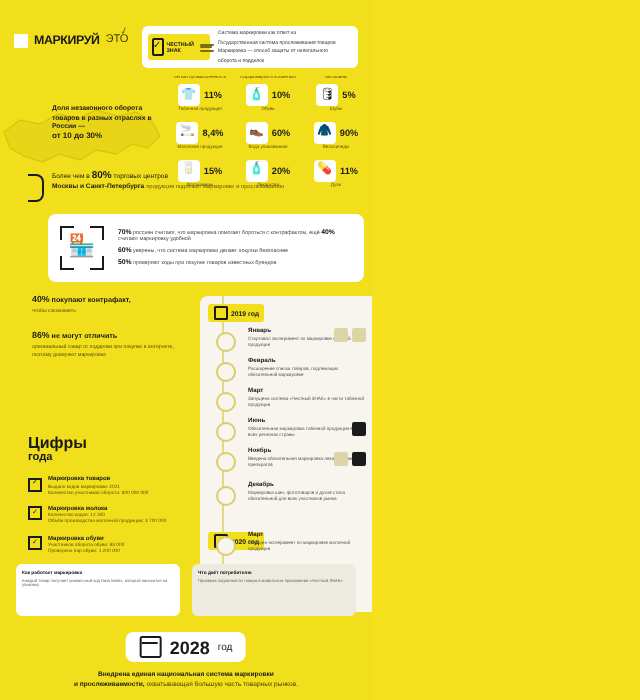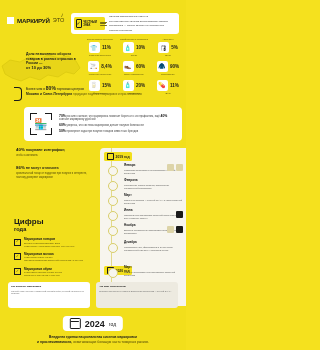--- a/index.html
+++ b/index.html
@@ -399,21 +399,21 @@
       <div class="bc-p">Каждый товар получает уникальный код Data Matrix, который наносится на упаковку</div>
     </div>
     <div class="botcard grey">
       <div class="bc-t">Что даёт потребителю</div>
       <div class="bc-p">Проверка подлинности товара в мобильном приложении «Честный ЗНАК»</div>
     </div>
   </div>
 
   <div class="foot-badge">
     <span class="foot-cal"></span>
-    <span class="foot-y">2024</span>
+    <span class="foot-y">2028</span>
     <span class="foot-s">год</span>
   </div>
   <div class="foot-txt">
     <b>Внедрена единая национальная система маркировки</b><br>
     <b>и прослеживаемости,</b>
     <span class="dim">охватывающая большую часть товарных рынков.</span>
   </div>
 
 </div>
 

